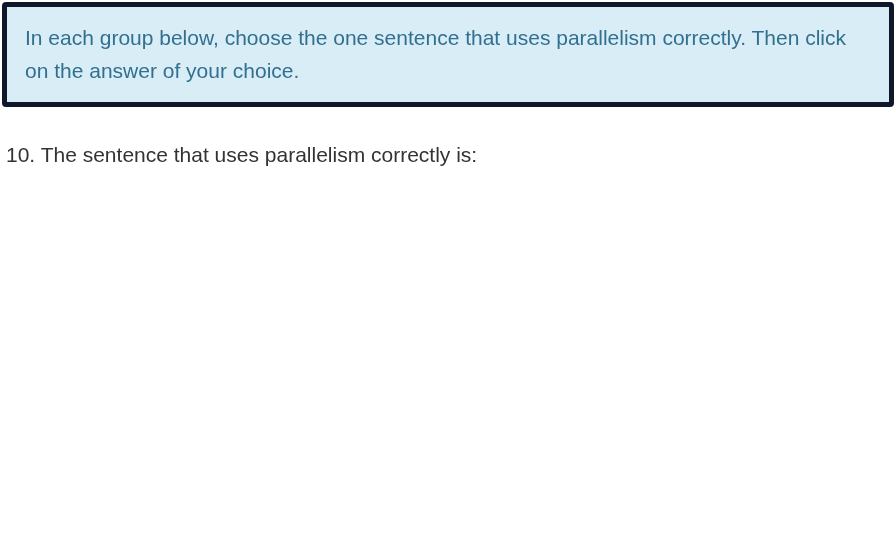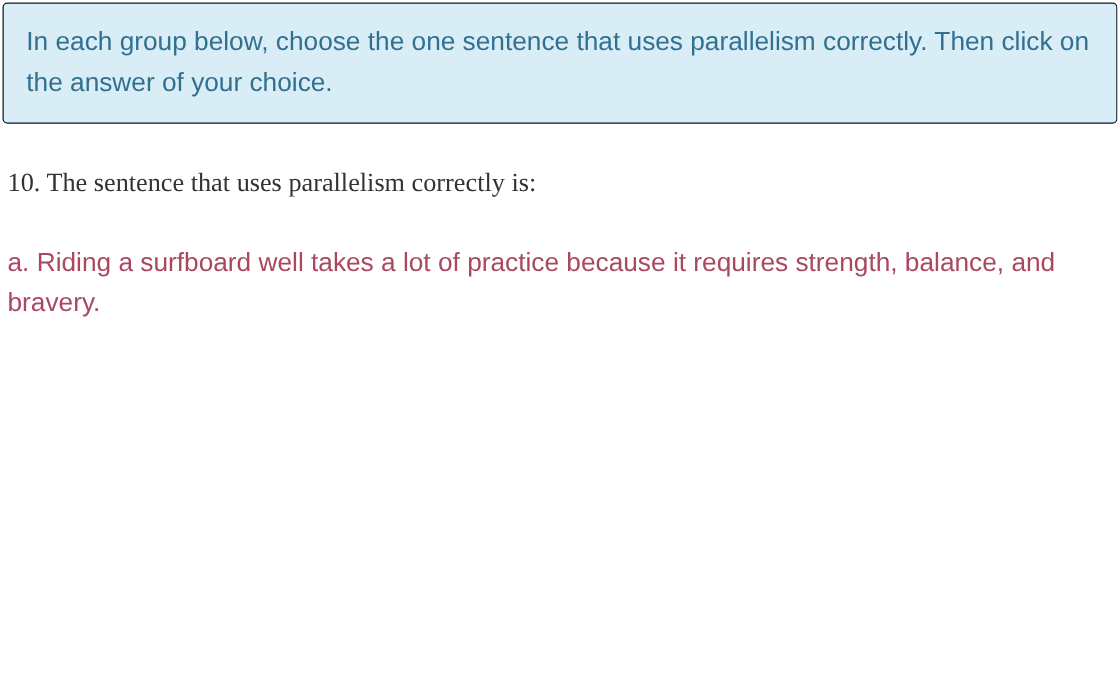--- a/index.html
+++ b/index.html
@@ -12,38 +12,37 @@
     font-size: 21px;
     line-height: 1.5;
     color: #333;
     background: #fff;
     width: 894px;
     height: 550px;
     overflow: hidden;
   }
   .instruction-box {
     background: #d9edf7;
-    border: 1px solid #0f172a;
+    border: 5px solid #0f172a;
     border-radius: 4px;
     color: #31708f;
     padding: 15px 18px;
     margin: 2px 0 0 2px;
     font-size: 21px;
     line-height: 1.55;
   }
   .content {
     padding: 0 2px 0 6px;
   }
   .question-prompt {
     color: #333;
     font-size: 21px;
     margin-top: 32px;
     margin-bottom: 32px;
     line-height: 1.5;
-    font-family: Liberation Serif, serif;
   }
   .answer-option {
     color: #a94860;
     font-size: 21px;
     margin-bottom: 26px;
     line-height: 1.55;
     cursor: pointer;
   }
   .answer-option:last-child {
     margin-bottom: 0;
@@ -55,19 +54,15 @@
 <div class="instruction-box">
   <span>In each group below, choose the one sentence that uses parallelism correctly. Then click on the answer of your choice.</span>
 </div>
 
 <div class="content">
   <p class="question-prompt">
     <span>10.</span>
     <span>The sentence that uses parallelism correctly is:</span>
   </p>
 
-  <p class="answer-option">
-    <span>a.</span>
-    <span>Riding a surfboard well takes a lot of practice because it requires strength, balance, and bravery.</span>
-  </p>
 
 
 </div>
 
 </body></html>

